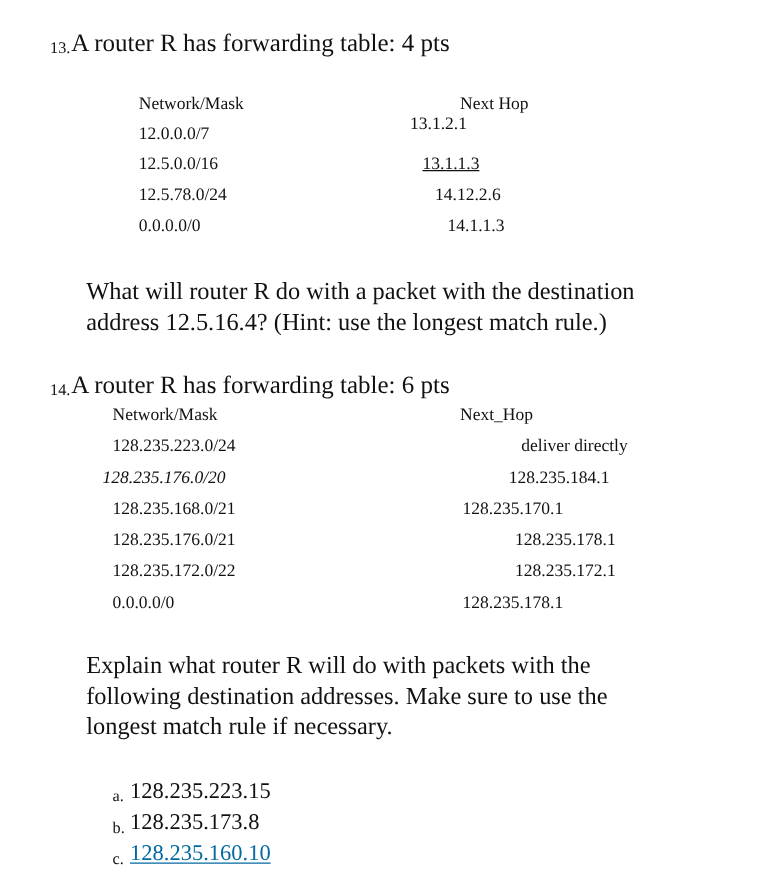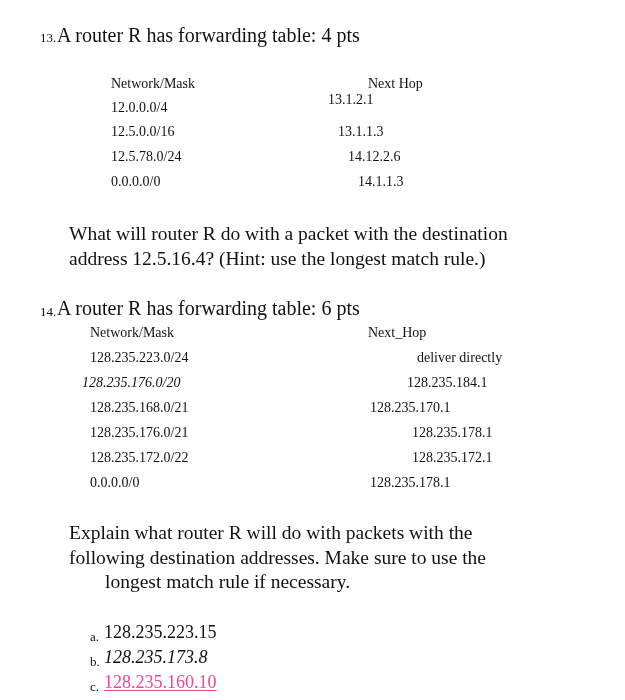--- a/index.html
+++ b/index.html
@@ -16,41 +16,41 @@
     color: #111111;
   }
   .abs { position: absolute; white-space: nowrap; }
   .qnum { font-size: 13px; }
   .qtext { font-size: 20px; }
   .cell { font-size: 14px; line-height: 24px; text-align: center; }
   .para { font-size: 19.5px; line-height: 24.5px; text-align: center; }
   .ltr { font-size: 13px; }
   .addr { font-size: 18px; }
   a.link {
-    color: #ec4899;
+    color: #0369a1;
     text-decoration: underline;
     text-underline-offset: 2px;
   }
 </style>
 </head>
 <body>
 
 <div>
   <span class="abs qnum" style="left:40px; top:30px;">13.</span>
   <span class="abs qtext" style="left:57px; top:24px;">A router R has forwarding table: 4 pts</span>
 
   <div>
     <span class="abs cell" style="left:111px; top:72px;">Network/Mask</span>
     <span class="abs cell" style="left:368px; top:72px;">Next Hop</span>
 
-    <span class="abs cell" style="left:111px; top:96px;">12.0.0.0/4</span>
+    <span class="abs cell" style="left:111px; top:96px;">12.0.0.0/7</span>
     <span class="abs cell" style="left:328px; top:88px;">13.1.2.1</span>
 
     <span class="abs cell" style="left:111px; top:120px;">12.5.0.0/16</span>
-    <span class="abs cell" style="left:338px; top:120px;">13.1.1.3</span>
+    <span class="abs cell" style="left:338px; top:120px;text-decoration:underline;">13.1.1.3</span>
 
     <span class="abs cell" style="left:111px; top:145px;">12.5.78.0/24</span>
     <span class="abs cell" style="left:348px; top:145px;">14.12.2.6</span>
 
     <span class="abs cell" style="left:111px; top:170px;">0.0.0.0/0</span>
     <span class="abs cell" style="left:358px; top:170px;">14.1.1.3</span>
   </div>
 
   <span class="abs para" style="left:69px; top:222px;">What will router R do with a packet with the destination</span>
   <span class="abs para" style="left:69px; top:247px;">address 12.5.16.4?  (Hint: use the longest match rule.)</span>
@@ -78,29 +78,29 @@
 
     <span class="abs cell" style="left:90px; top:446px;">128.235.172.0/22</span>
     <span class="abs cell" style="left:412px; top:446px;">128.235.172.1</span>
 
     <span class="abs cell" style="left:90px; top:471px;">0.0.0.0/0</span>
     <span class="abs cell" style="left:370px; top:471px;">128.235.178.1</span>
   </div>
 
   <span class="abs para" style="left:69px; top:521px;">Explain what router R will do with packets with the</span>
   <span class="abs para" style="left:69px; top:546px;">following destination addresses.  Make sure to use the</span>
-  <span class="abs para" style="left:69px; top:570px;margin-left:36px;">longest match rule if necessary.</span>
+  <span class="abs para" style="left:69px; top:570px;">longest match rule if necessary.</span>
 
   <div>
     <div>
       <span class="abs ltr" style="left:90px; top:629px;">a.</span>
       <span class="abs addr" style="left:104px; top:622px;">128.235.223.15</span>
     </div>
     <div>
       <span class="abs ltr" style="left:90px; top:654px;">b.</span>
-      <span class="abs addr" style="left:104px; top:647px;font-style:italic;">128.235.173.8</span>
+      <span class="abs addr" style="left:104px; top:647px;">128.235.173.8</span>
     </div>
     <div>
       <span class="abs ltr" style="left:90px; top:679px;">c.</span>
       <a class="abs addr link" style="left:104px; top:672px;">128.235.160.10</a>
     </div>
   </div>
 </div>
 
 </body></html>

